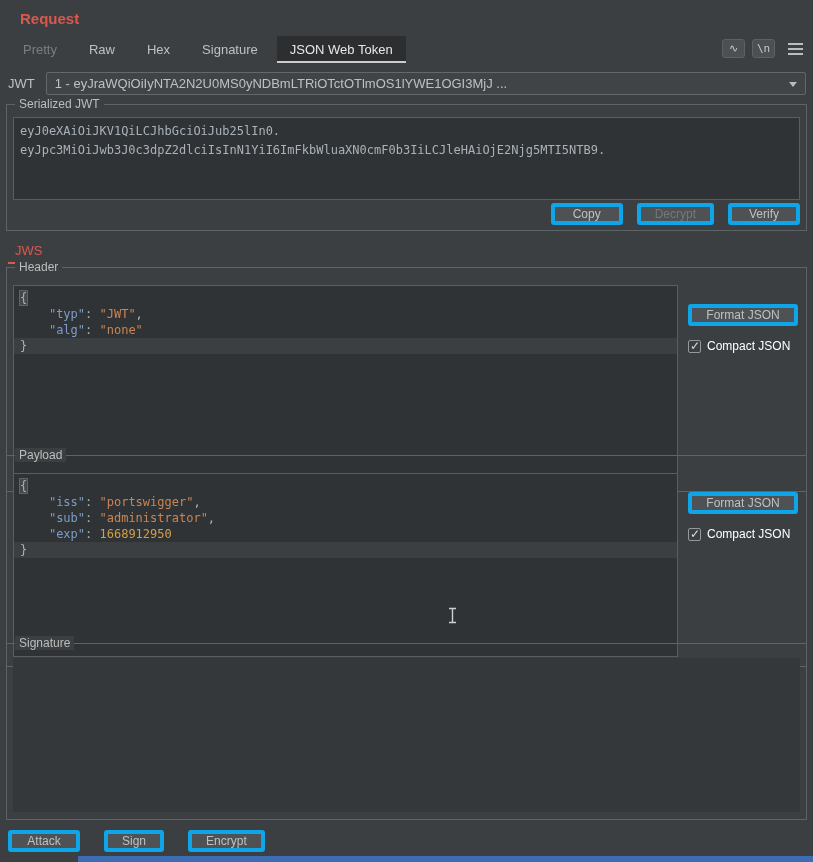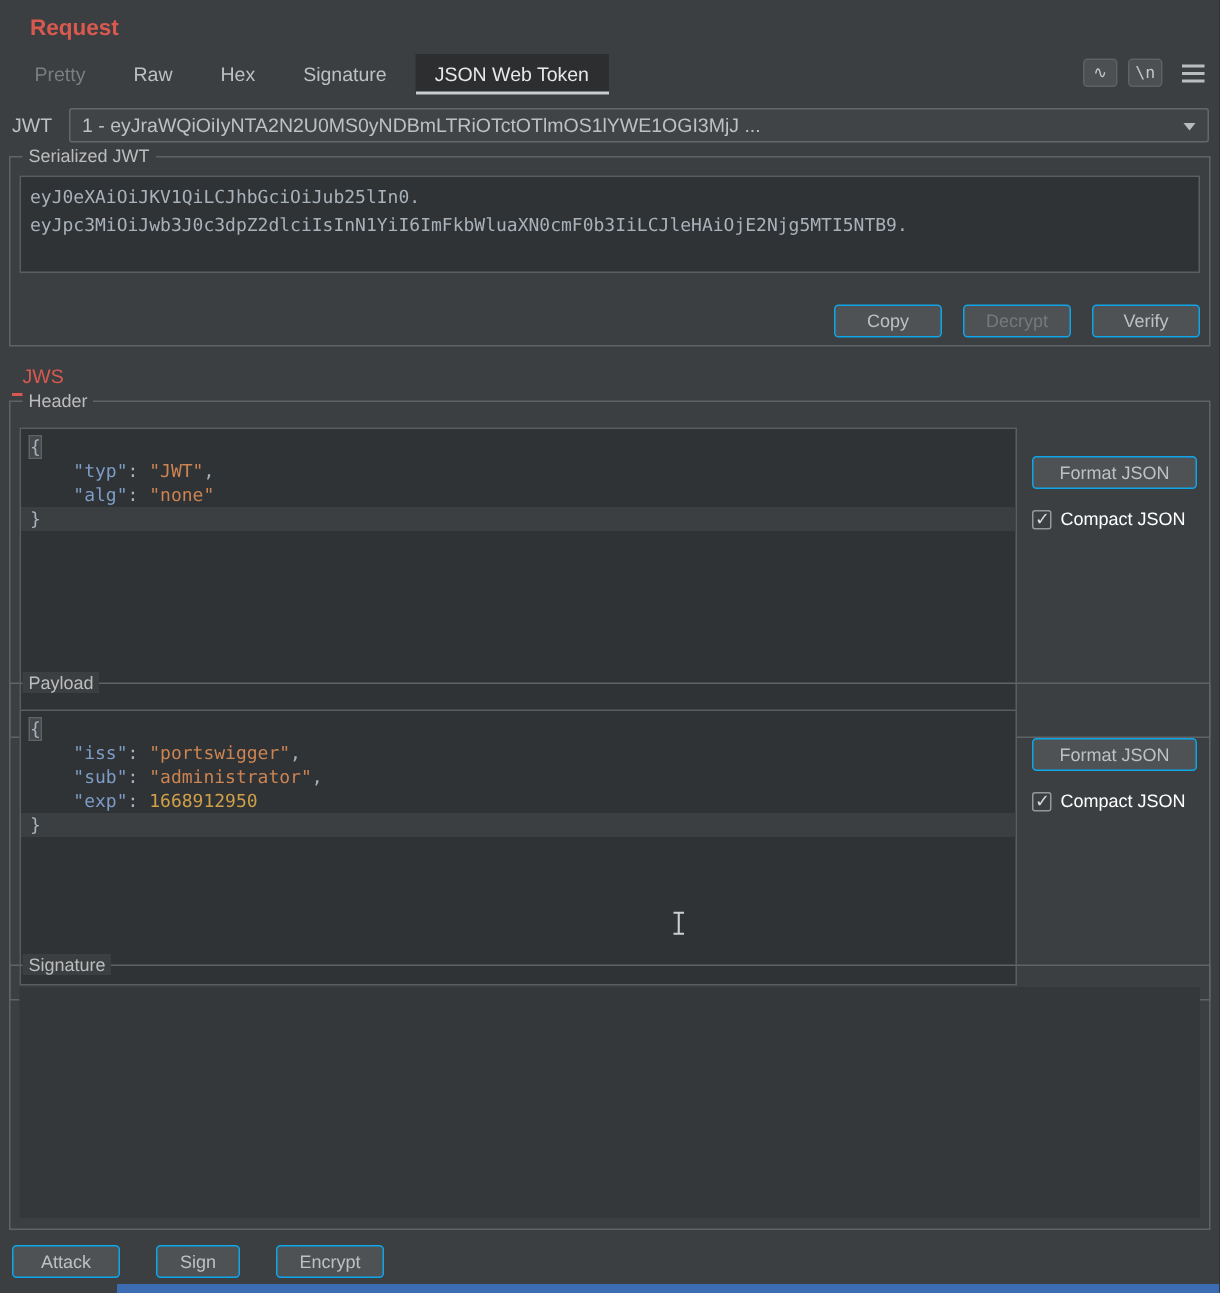--- a/index.html
+++ b/index.html
@@ -61,21 +61,21 @@
   .code-line:last-child { background:#3b3f41; }
   .code-line:first-child .tok-brace { background:#45484a; outline:1px solid #5f6366; }
   .tok-key { color:#7d9cc7; }
   .tok-string { color:#cc8452; }
   .tok-number { color:#cfa049; }
   .tok-punct, .tok-brace { color:#a9b2ba; }
   .tok-plain { color:#a9b2ba; }
 
   
   .btn {
-    height:22px; background:#4e5254; border:1px solid #0ea5e9; border-radius:3px;
+    height:22px; background:#4e5254; border:4px solid #0ea5e9; border-radius:3px;
     color:#bdc1c3; font-size:12px; font-family:"Liberation Sans", sans-serif;
     display:inline-flex; align-items:center; justify-content:center; padding:0 14px; cursor:default;
   }
   .btn.wide { min-width:72px; }
   .btn.disabled { color:#75797b; }
 
   .serial-btns { position:absolute; right:6px; bottom:5px; display:flex; gap:14px; }
 
   
   .jose-tabs { left:8px; top:241px; height:22px; display:flex; gap:18px;flex-direction:column; }
@@ -133,21 +133,21 @@
   <div class="abs jwt-row">
     <span class="jwt-label">JWT</span>
     <div class="combo">
       <span>1 - eyJraWQiOiIyNTA2N2U0MS0yNDBmLTRiOTctOTlmOS1lYWE1OGI3MjJ ...</span>
       <span class="combo-caret"></span>
     </div>
   </div>
 
   <div class="group" style="left:6px; right:6px; top:104px; height:127px;">
     <span class="group-label">Serialized JWT</span>
-    <div class="editor serial-pad" style="left:6px; right:6px; top:12px; height:65px;">
+    <div class="editor serial-pad" style="left:6px; right:6px; top:12px; height:83px;">
       <div class="serial-line">eyJ0eXAiOiJKV1QiLCJhbGciOiJub25lIn0.</div>
       <div class="serial-line">eyJpc3MiOiJwb3J0c3dpZ2dlciIsInN1YiI6ImFkbWluaXN0cmF0b3IiLCJleHAiOjE2Njg5MTI5NTB9.</div>
     </div>
     <div class="serial-btns">
       <div class="btn wide">Copy</div>
       <div class="btn wide disabled">Decrypt</div>
       <div class="btn wide">Verify</div>
     </div>
   </div>
 

